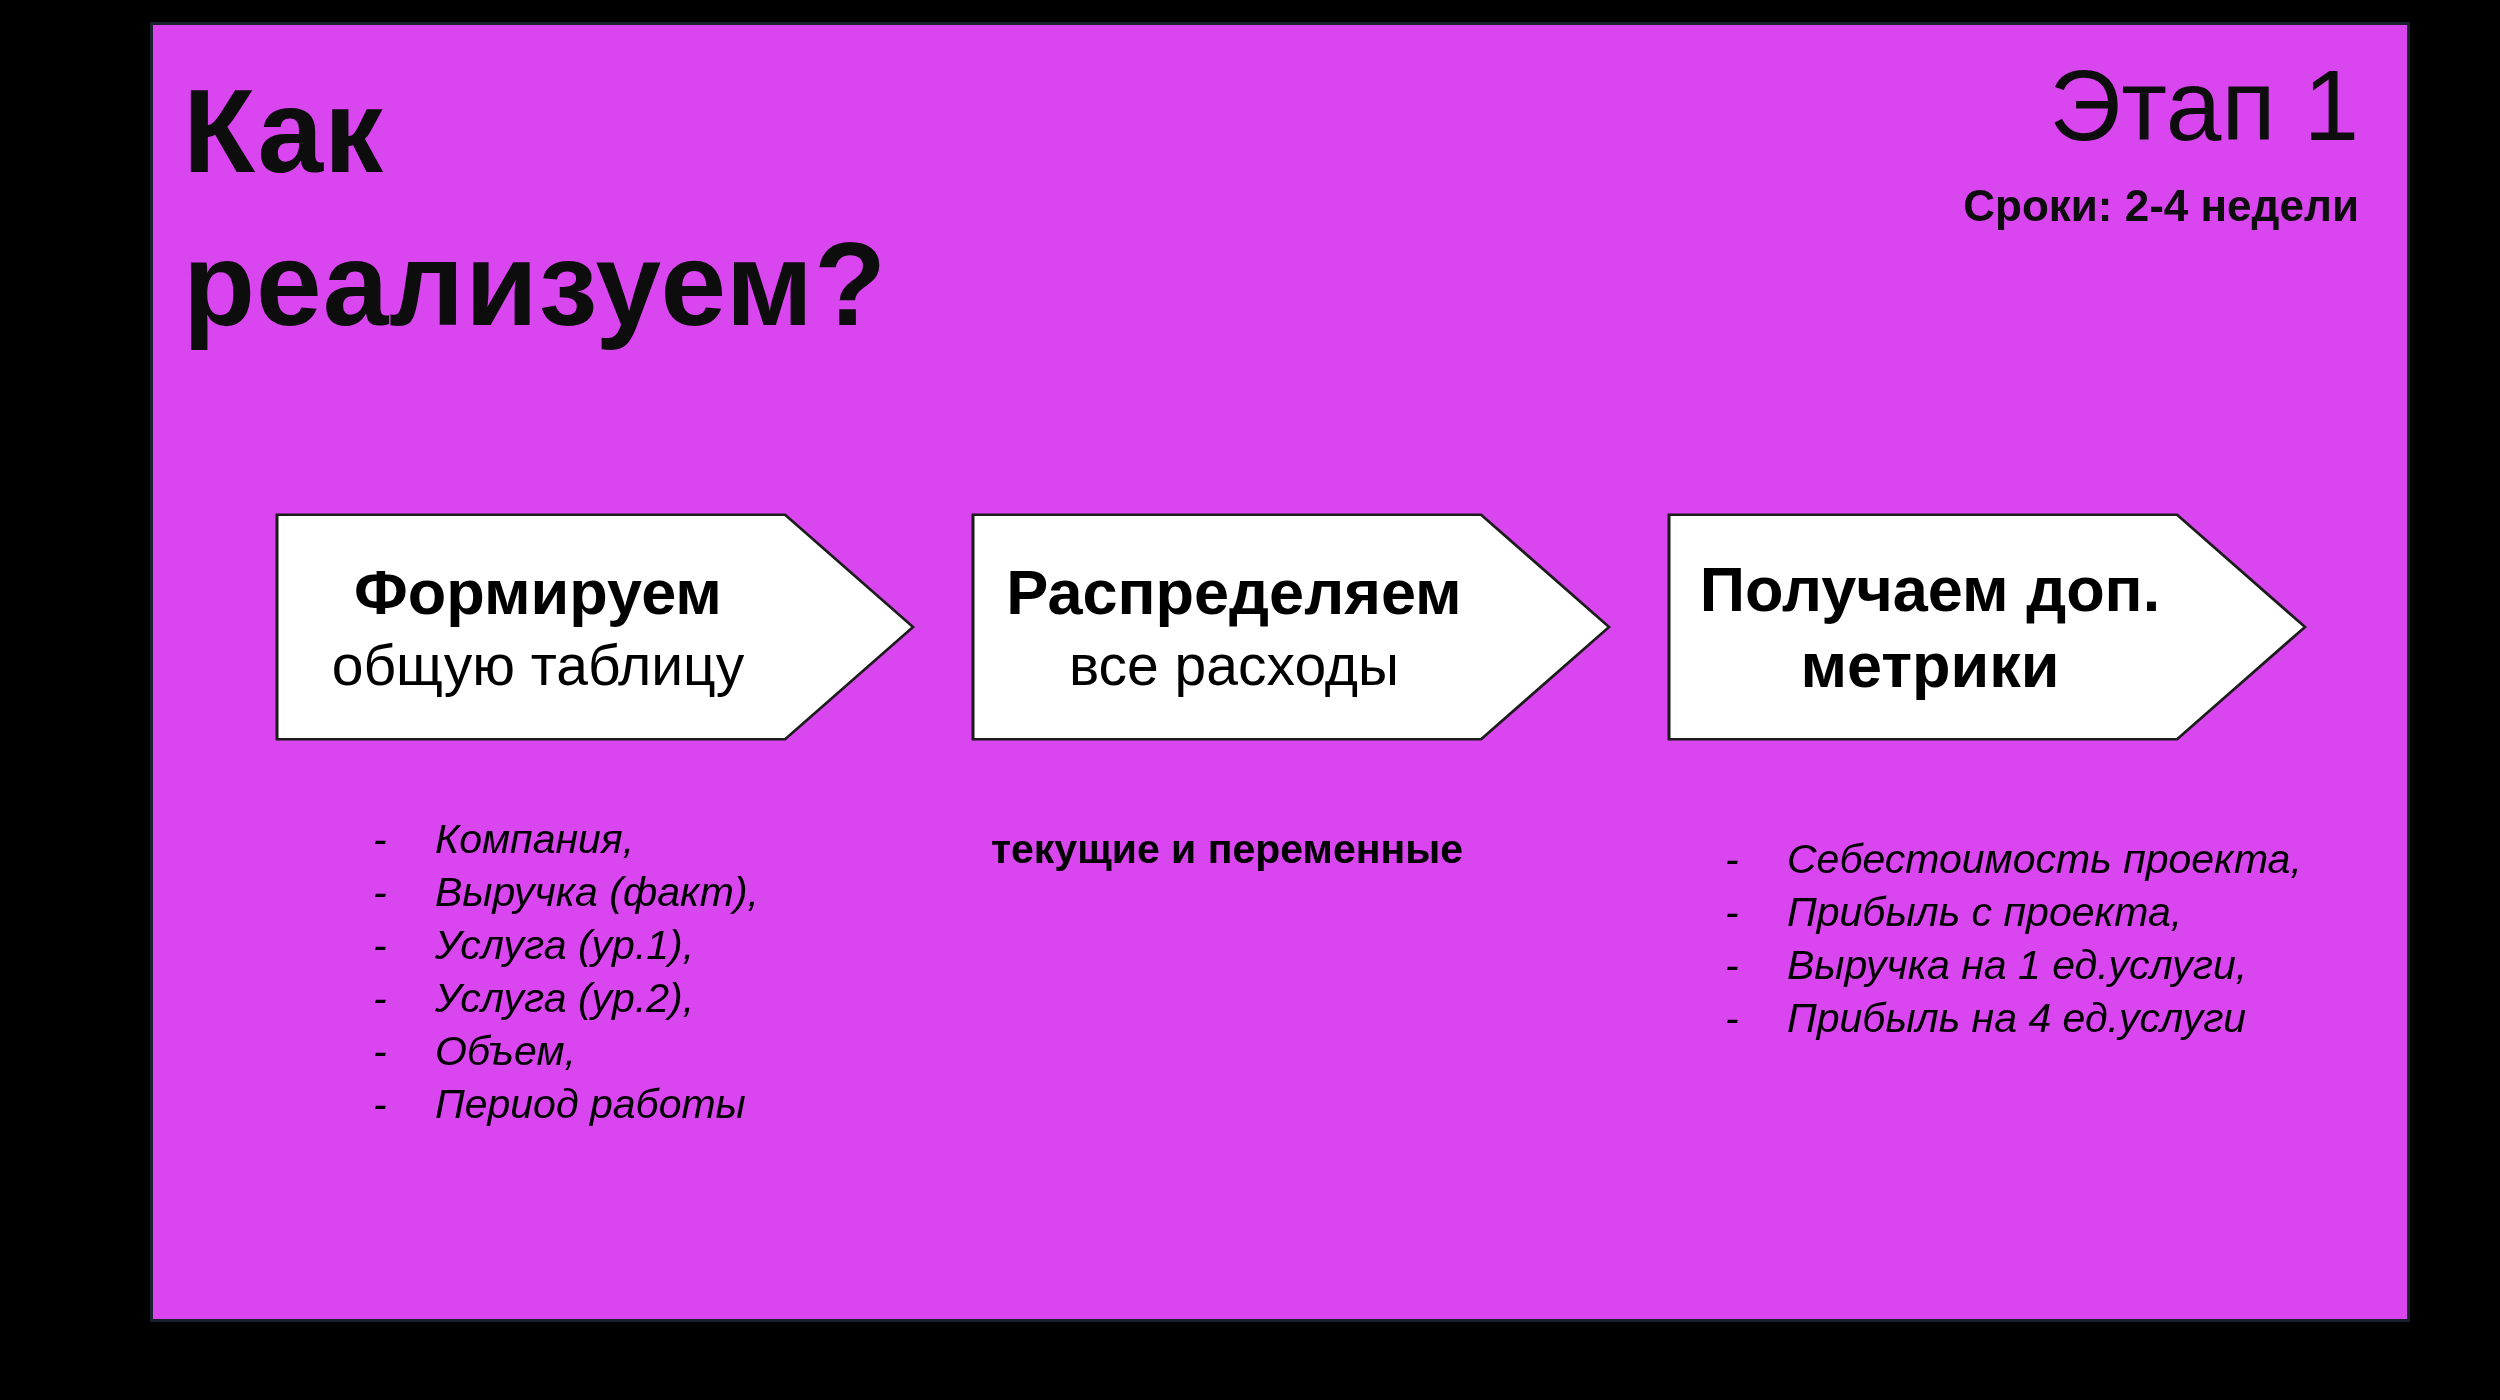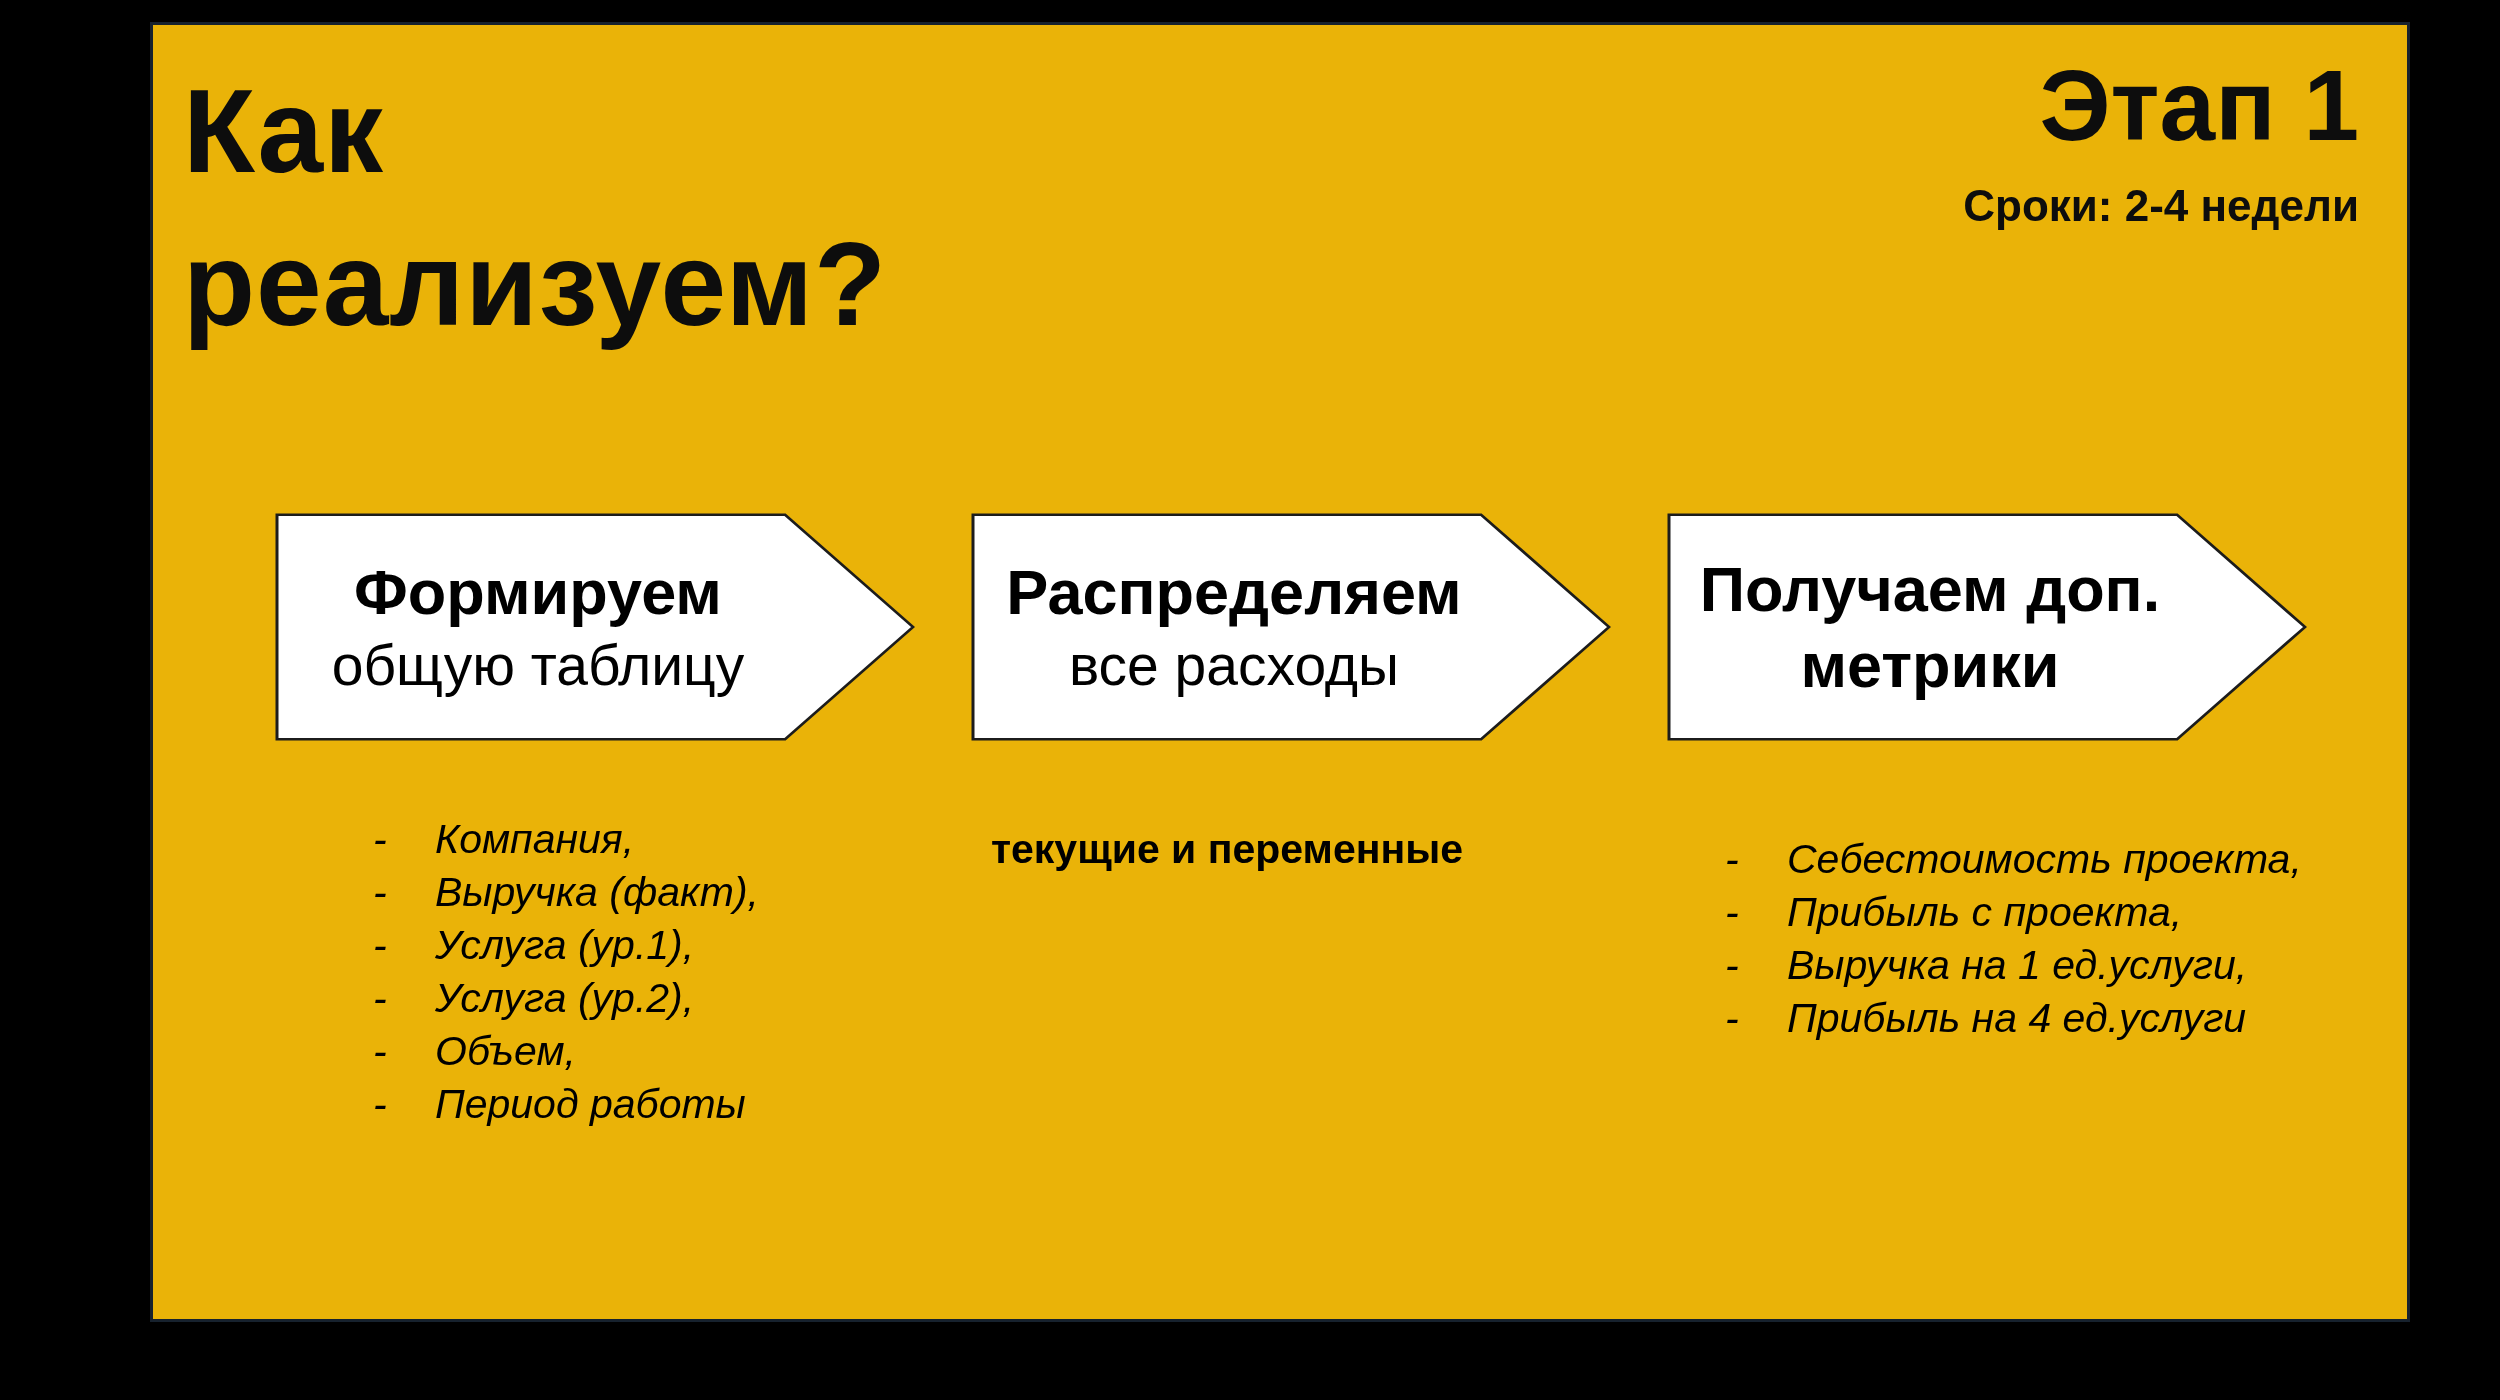--- a/index.html
+++ b/index.html
@@ -8,21 +8,21 @@
     background: #000000;
     position: relative;
     font-family: "Liberation Sans", "DejaVu Sans", sans-serif;
     color: #0a0a0a;
     overflow: hidden;
   }
   .slide {
     position: absolute;
     left: 150px; top: 22px;
     width: 2260px; height: 1300px;
-    background: #eab308;
+    background: #d946ef;
     border: 3px solid #17222e;
     box-sizing: border-box;
   }
   .title {
     position: absolute;
     left: 30px; top: 30px;
     width: 790px;
     font-size: 118px;
     line-height: 153px;
     font-weight: 600;
@@ -30,21 +30,21 @@
     color: #0d0d0d;
   }
   .stage {
     position: absolute;
     right: 48px; top: 26px;
     text-align: right;
   }
   .stage-label {
     font-size: 100px;
     line-height: 108px;
-    font-weight: 700;
+    font-weight: 400;
     color: #0d0d0d;
   }
   .stage-timeline {
     margin-top: 21px;
     font-size: 44px;
     line-height: 52px;
     font-weight: 600;
     color: #0d0d0d;
   }
   .arrows { position: absolute; left: 122px; top: 488px; width: 2032px; height: 272px; }

